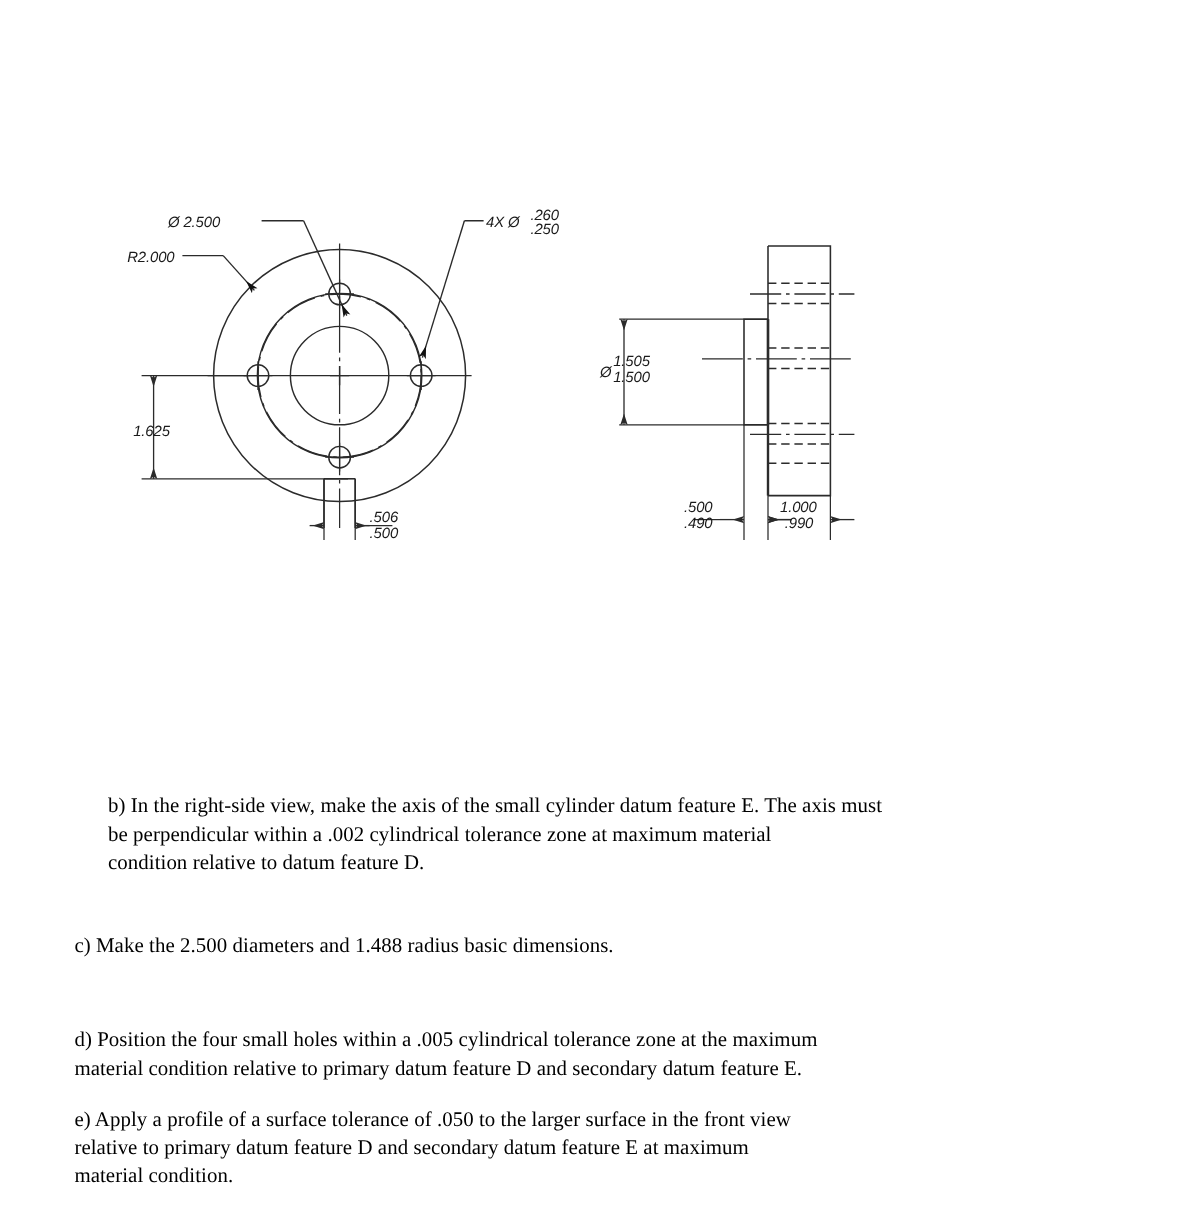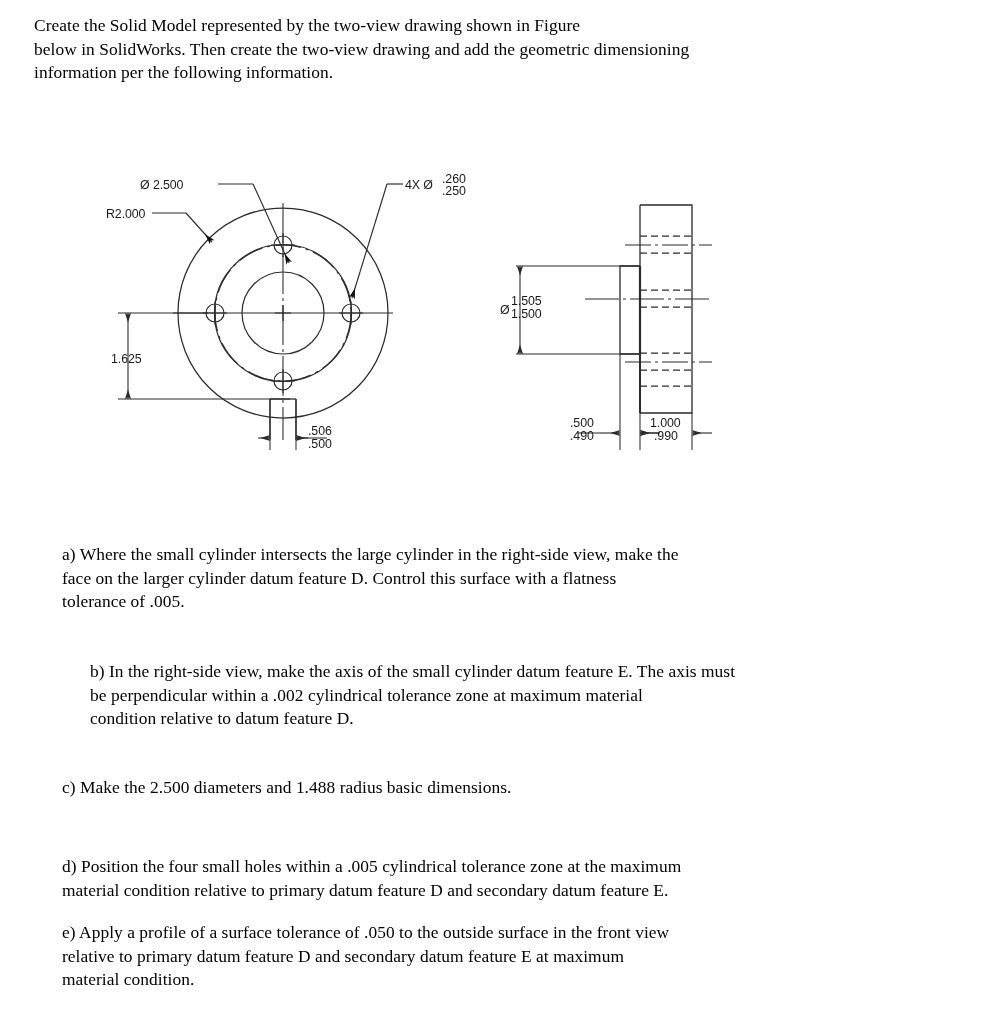--- a/index.html
+++ b/index.html
@@ -38,38 +38,36 @@
   #item-d { left: 62px; top: 835px; width: 840px; margin-top: 20px; }
   #item-e { left: 62px; top: 921px; width: 840px; }
 
   
   #drawing-figure {
     position: absolute;
     left: 0;
     top: 150px;
     width: 1003px;
     height: 340px;
+    font-style: italic;
   }
   #drawing-figure svg { display: block; }
 
   .dim-text {
     font-family: "Liberation Sans", sans-serif;
     font-size: 12.4px;
     fill: #1a1a1a;
     letter-spacing: -0.1px;
   }
 </style>
 </head>
 <body>
 
 <div id="page">
 
-  <div class="prose" id="intro-paragraph">Create the Solid Model represented by the two-view drawing shown in Figure
-below in SolidWorks. Then create the two-view drawing and add the geometric dimensioning
-information per the following information.</div>
 
   <div id="drawing-figure">
     <svg width="1003" height="340" viewBox="0 0 1003 340" xmlns="http://www.w3.org/2000/svg">
       <defs>
         <marker id="arrEnd" markerWidth="10" markerHeight="8" refX="9.4" refY="4" orient="auto" markerUnits="userSpaceOnUse">
           <path d="M0,4 L9.6,0.9 L7.6,4 L9.6,7.1 Z" fill="#2b2b2b"></path>
         </marker>
         <marker id="arrStart" markerWidth="10" markerHeight="8" refX="0.6" refY="4" orient="auto" markerUnits="userSpaceOnUse">
           <path d="M10,4 L0.4,0.9 L2.4,4 L0.4,7.1 Z" fill="#2b2b2b"></path>
         </marker>
@@ -203,26 +201,23 @@
 
         <text class="dim-text" x="570" y="277">.500</text>
         <text class="dim-text" x="570" y="290">.490</text>
 
         <text class="dim-text" x="650" y="277">1.000</text>
         <text class="dim-text" x="654" y="290">.990</text>
       </g>
     </svg>
   </div>
 
-  <div class="prose" id="item-a">a) Where the small cylinder intersects the large cylinder in the right-side view, make the
-face on the larger cylinder datum feature D. Control this surface with a flatness
-tolerance of .005.</div>
   <div class="prose" id="item-b">b) In the right-side view, make the axis of the small cylinder datum feature E. The axis must
 be perpendicular within a .002 cylindrical tolerance zone at maximum material
 condition relative to datum feature D.</div>
   <div class="prose" id="item-c">c) Make the 2.500 diameters and 1.488 radius basic dimensions.</div>
   <div class="prose" id="item-d">d) Position the four small holes within a .005 cylindrical tolerance zone at the maximum
 material condition relative to primary datum feature D and secondary datum feature E.</div>
-  <div class="prose" id="item-e">e) Apply a profile of a surface tolerance of .050 to the outside surface in the front view
+  <div class="prose" id="item-e">e) Apply a profile of a surface tolerance of .050 to the larger surface in the front view
 relative to primary datum feature D and secondary datum feature E at maximum
 material condition.</div>
 
 </div>
 
 </body></html>

